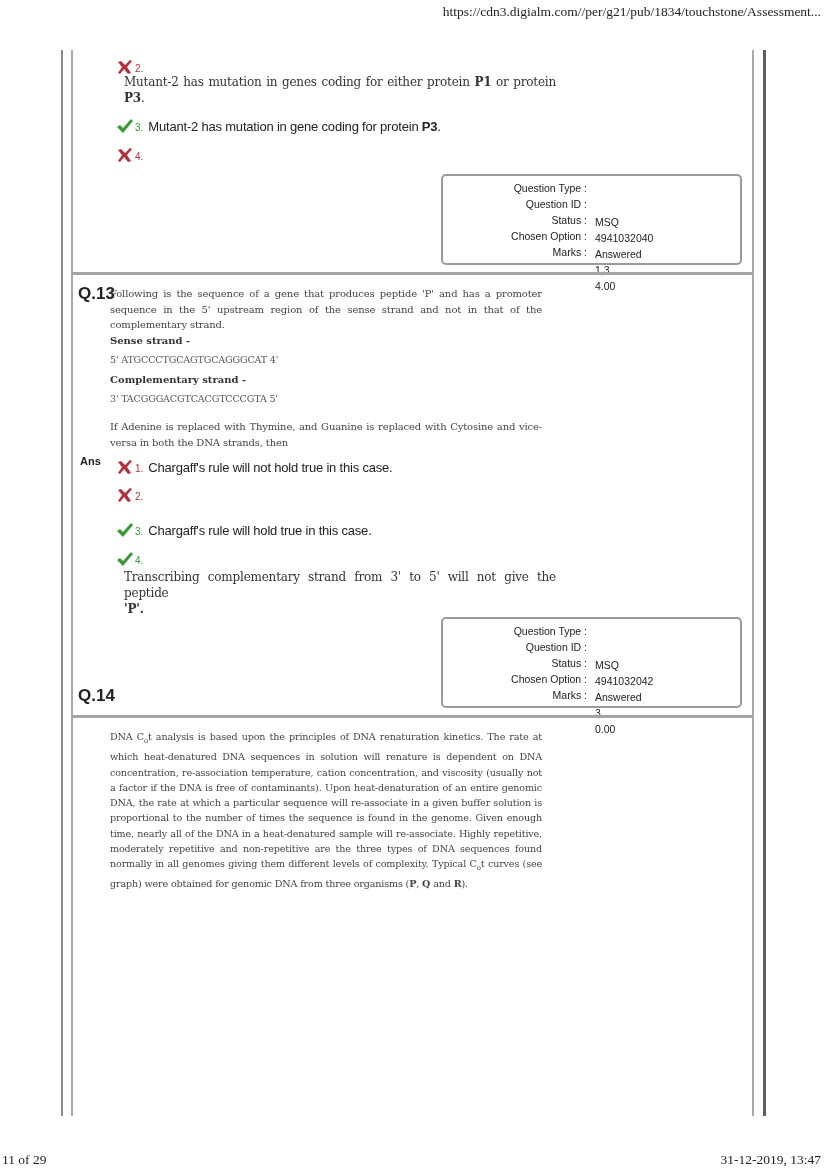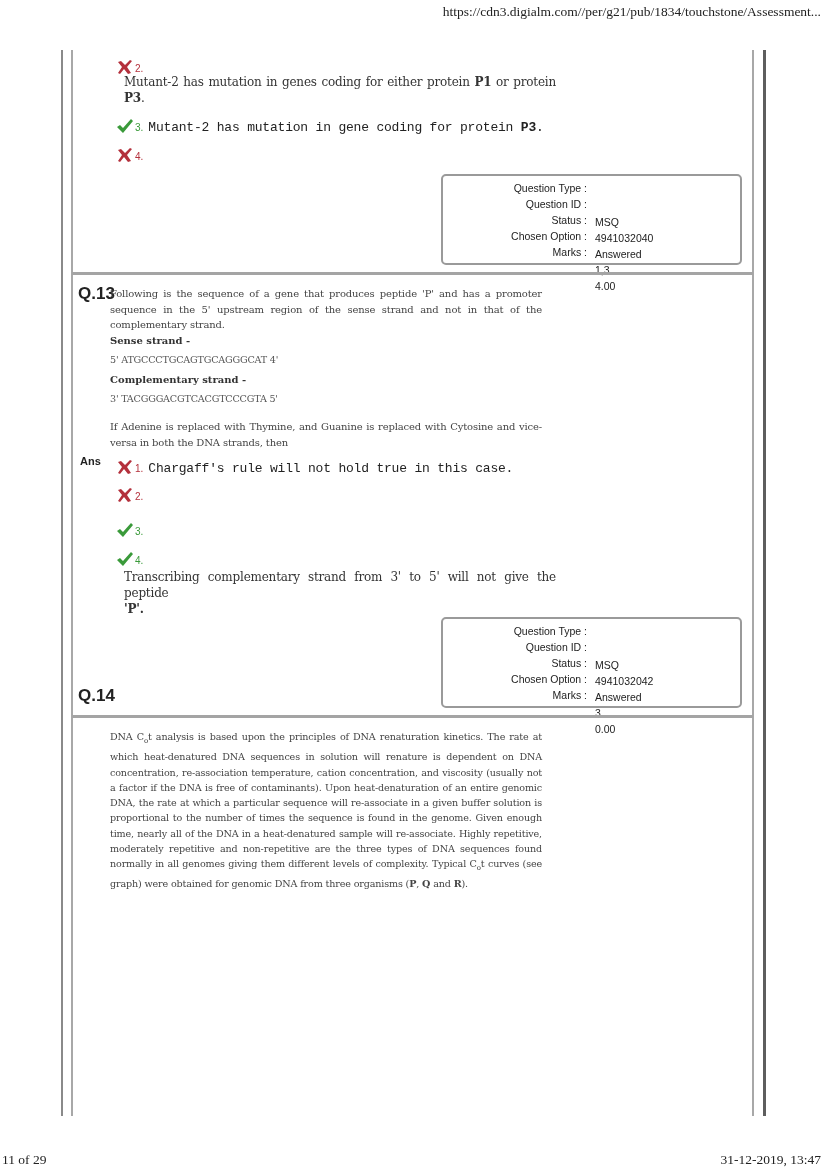--- a/index.html
+++ b/index.html
@@ -115,21 +115,21 @@
       margin-right: 1px;
     }
     .opt-num {
       font-family: "Liberation Sans", sans-serif;
       font-size: 10px;
       margin-right: 5px;
     }
     .opt-num.wrong { color: #b4303c; }
     .opt-num.right { color: #3a9a3a; }
     .opt-text {
-      font-family: Liberation Mono, monospace;
+      font-family: Liberation Sans, sans-serif;
       font-size: 13px;
       color: #222;
       letter-spacing: -0.2px;
     }
     .opt-text-block {
       position: absolute;
       left: 124px;
       width: 432px;
       font-family: "DejaVu Serif", serif;
       font-size: 12px;
@@ -272,20 +272,21 @@
     <span class="opt-num wrong">2.</span>
   </div>
 
   <div class="option" style="left:116px; top:519px;">
     <span class="opt-icon">
       <svg width="18" height="16" viewBox="0 0 18 16">
           <path d="M1 9 L4 7 L7 10 L15 1 L17 3 L7 15 Z" fill="#3a9a3a"></path>
         </svg>
     </span>
     <span class="opt-num right">3.</span>
+    <span class="opt-text">Chargaff's rule will hold true in this case.</span>
   </div>
 
   <div class="option" style="left:116px; top:548px;">
     <span class="opt-icon">
       <svg width="18" height="16" viewBox="0 0 18 16">
           <path d="M1 9 L4 7 L7 10 L15 1 L17 3 L7 15 Z" fill="#3a9a3a"></path>
         </svg>
     </span>
     <span class="opt-num right">4.</span>
   </div>

